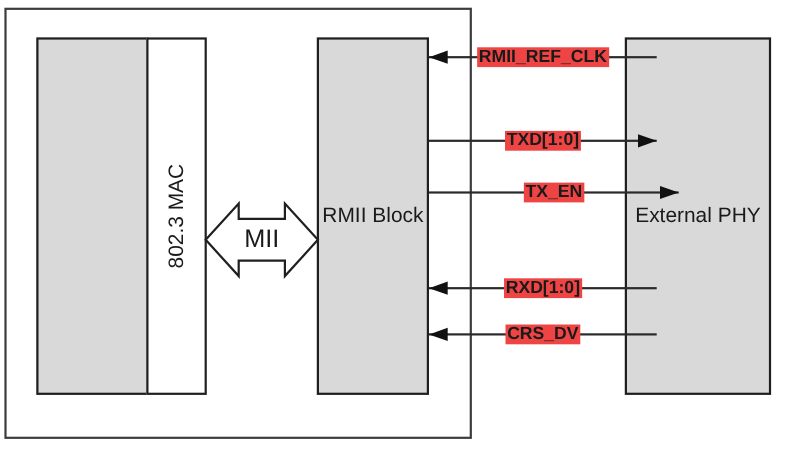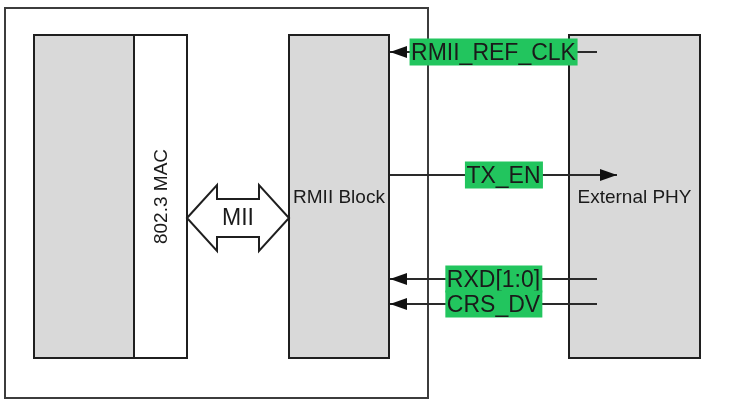--- a/index.html
+++ b/index.html
@@ -87,29 +87,30 @@
     border-right: 17px solid #111111;
   }
   .signal-row.dir-right .arrowhead {
     right: 0;
     border-left: 17px solid #111111;
   }
   .signal-label {
     position: absolute;
     left: 50%; top: 50%;
     transform: translate(-50%, -50%);
-    background: #22c55e;
+    background: #ef4444;
     padding: 0 2px;
-    font-size: 23px;
+    font-size: 16px;
     white-space: nowrap;
+    font-weight: bold;
   }
   .sig-1 { top: 37px;  }
   .sig-2 { top: 113px; }
   .sig-3 { top: 160px; padding-left: 20px; }
-  .sig-4 { top: 264px; }
+  .sig-4 { top: 247px; }
   .sig-5 { top: 289px; }
 </style>
 </head>
 <body>
 
 <div class="canvas">
 
   <div class="outer-box"></div>
 
   <div class="block block-mcu">
@@ -133,20 +134,25 @@
     <polygon points="2,38 32,5 32,19 74,19 74,5 104,38 74,71 74,57 32,57 32,71" fill="#ffffff" stroke="#1f1f1f" stroke-width="2" stroke-linejoin="miter"></polygon>
   </svg>
   <div class="mii-label">MII</div>
 
   <div class="signal-row sig-1 dir-left">
     <div class="signal-line"></div>
     <div class="arrowhead"></div>
     <span class="signal-label">RMII_REF_CLK</span>
   </div>
 
+  <div class="signal-row sig-2 dir-right">
+    <div class="signal-line"></div>
+    <div class="arrowhead"></div>
+    <span class="signal-label">TXD[1:0]</span>
+  </div>
 
   <div class="signal-row sig-3 dir-right">
     <div class="signal-line"></div>
     <div class="arrowhead"></div>
     <span class="signal-label">TX_EN</span>
   </div>
 
   <div class="signal-row sig-4 dir-left">
     <div class="signal-line"></div>
     <div class="arrowhead"></div>

